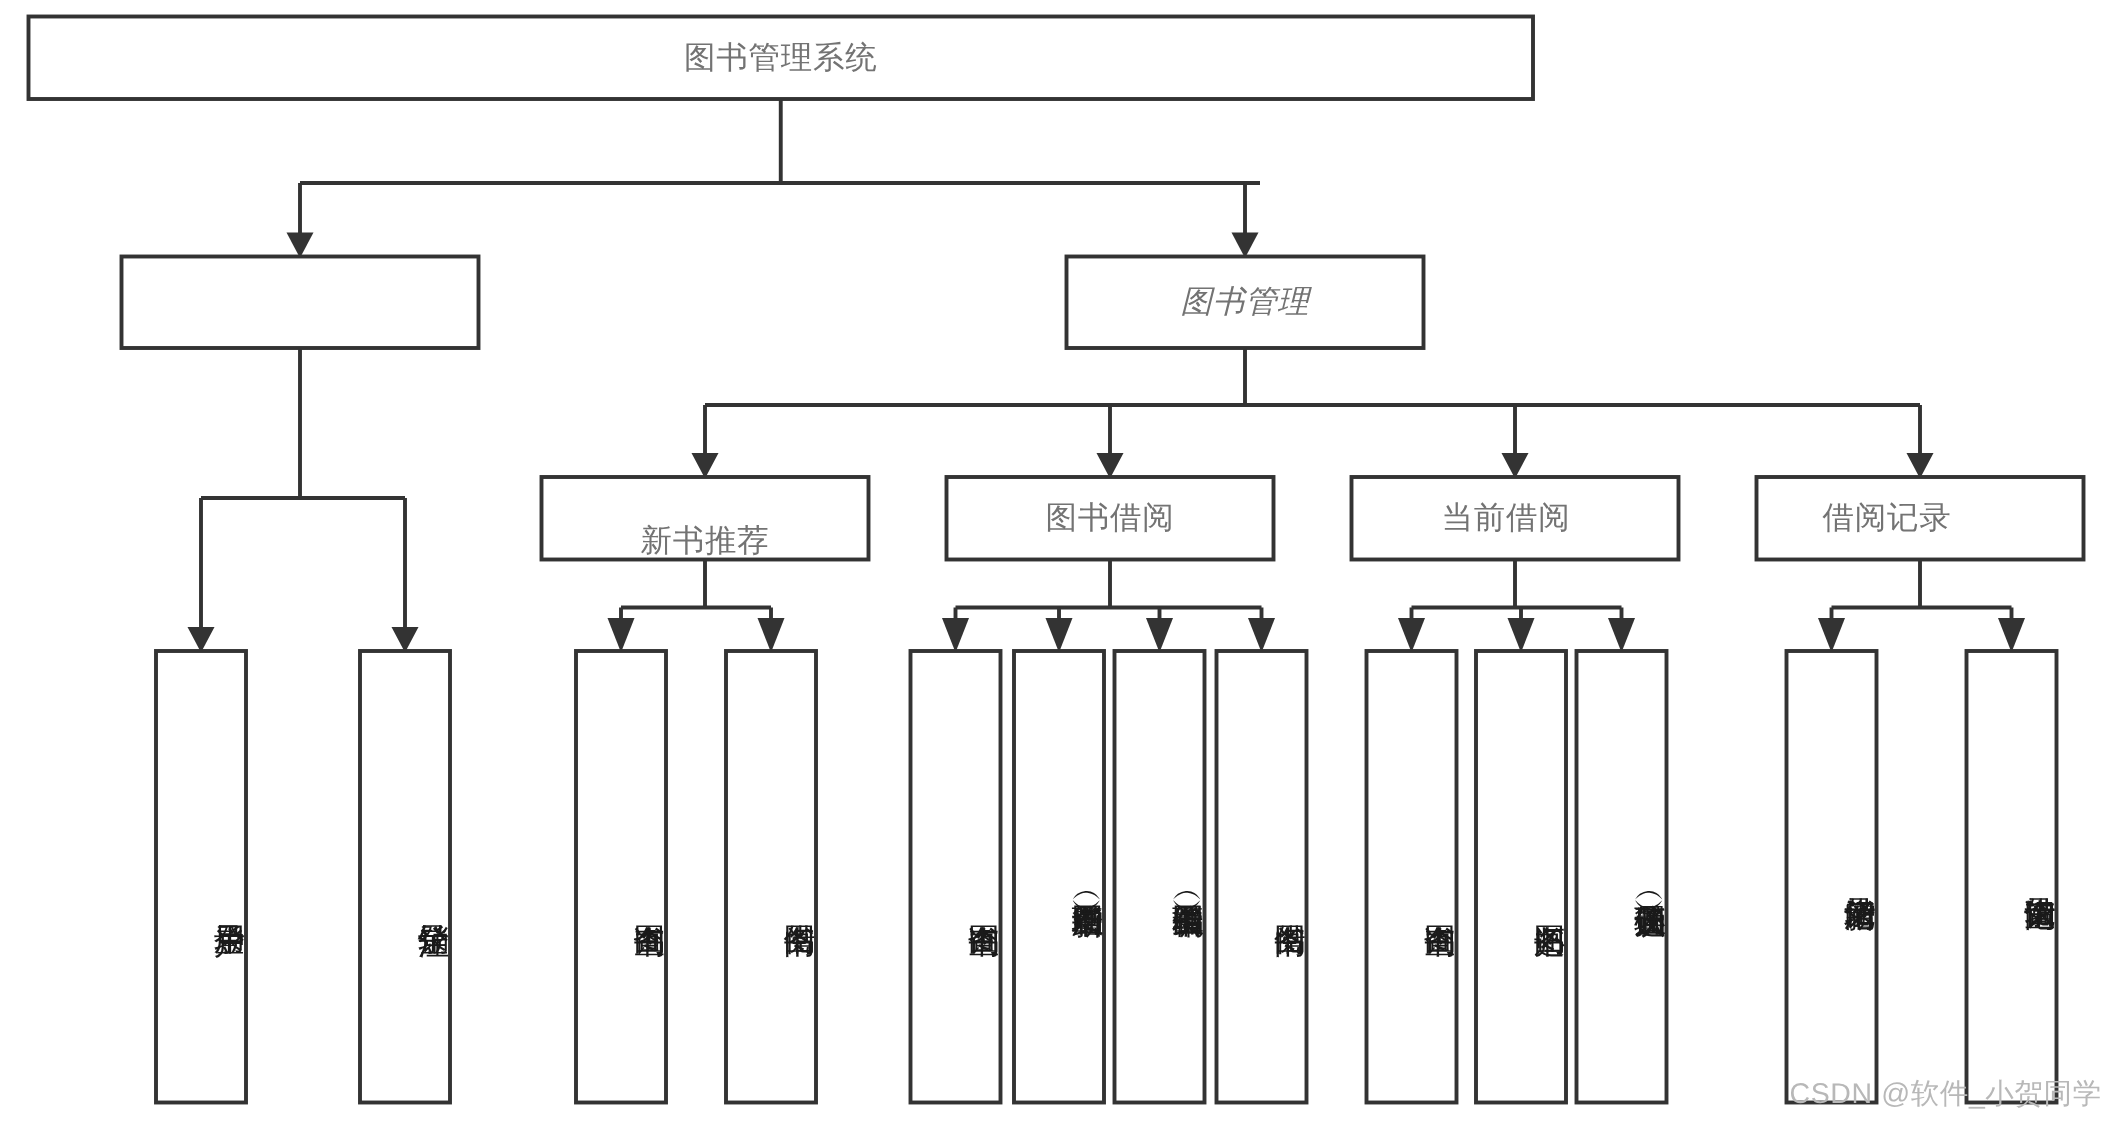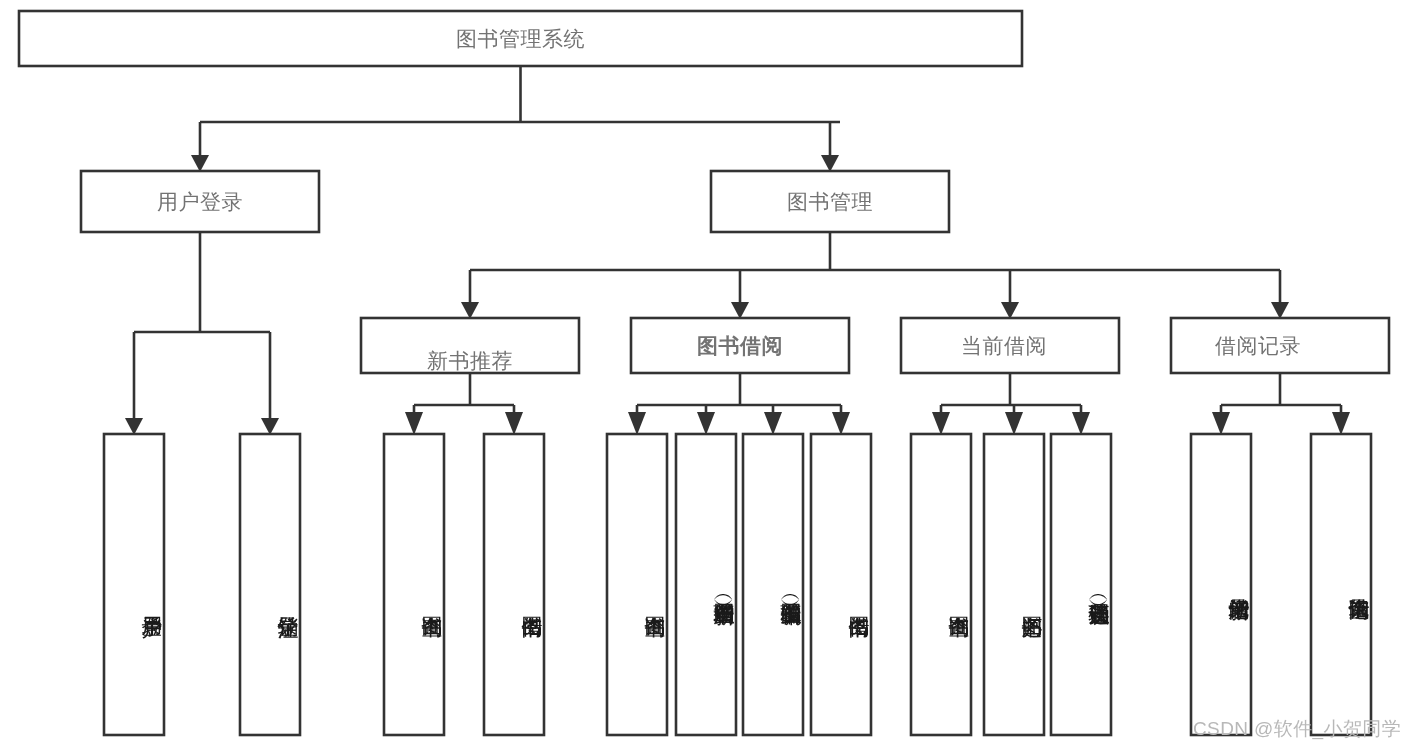--- a/index.html
+++ b/index.html
@@ -168,25 +168,24 @@
       <rect class="node-box" x="984" y="434" width="60" height="301"></rect>
       <rect class="node-box" x="1051" y="434" width="60" height="301"></rect>
 
       <rect class="node-box" x="1191" y="434" width="60" height="301"></rect>
       <rect class="node-box" x="1311" y="434" width="60" height="301"></rect>
     </g>
   </svg>
 
   <div class="node-label-h" style="left:19px; top:11px; width:1003px; height:55px;">图书管理系统</div>
 
-  <div class="node-label-h" style="left:81px; top:171px; width:238px; height:61px;">用户登录</div>
-  <div class="node-label-h" style="left:711px; top:171px; width:238px; height:61px;">图书管理</div>
+  <div class="node-label-h" style="left:711px; top:171px; width:238px; height:61px;font-style:italic;">图书管理</div>
 
   <div class="node-label-h" style="left:361px; top:333px; width:218px; height:55px;">新书推荐</div>
-  <div class="node-label-h" style="left:631px; top:318px; width:218px; height:55px;font-weight:bold;">图书借阅</div>
+  <div class="node-label-h" style="left:631px; top:318px; width:218px; height:55px;">图书借阅</div>
   <div class="node-label-h" style="left:901px; top:318px; width:206px; height:55px;">当前借阅</div>
   <div class="node-label-h" style="left:1171px; top:318px; width:174px; height:55px;">借阅记录</div>
 
   <div class="node-label-v" style="left:104px; top:500px; width:60px; height:200px;">用户登录</div>
   <div class="node-label-v" style="left:240px; top:500px; width:60px; height:200px;">注销登录</div>
 
   <div class="node-label-v" style="left:384px; top:500px; width:60px; height:200px;">查询图书</div>
   <div class="node-label-v" style="left:484px; top:500px; width:60px; height:200px;">借阅图书</div>
 
   <div class="node-label-v" style="left:607px; top:500px; width:60px; height:200px;">查询图书</div>

